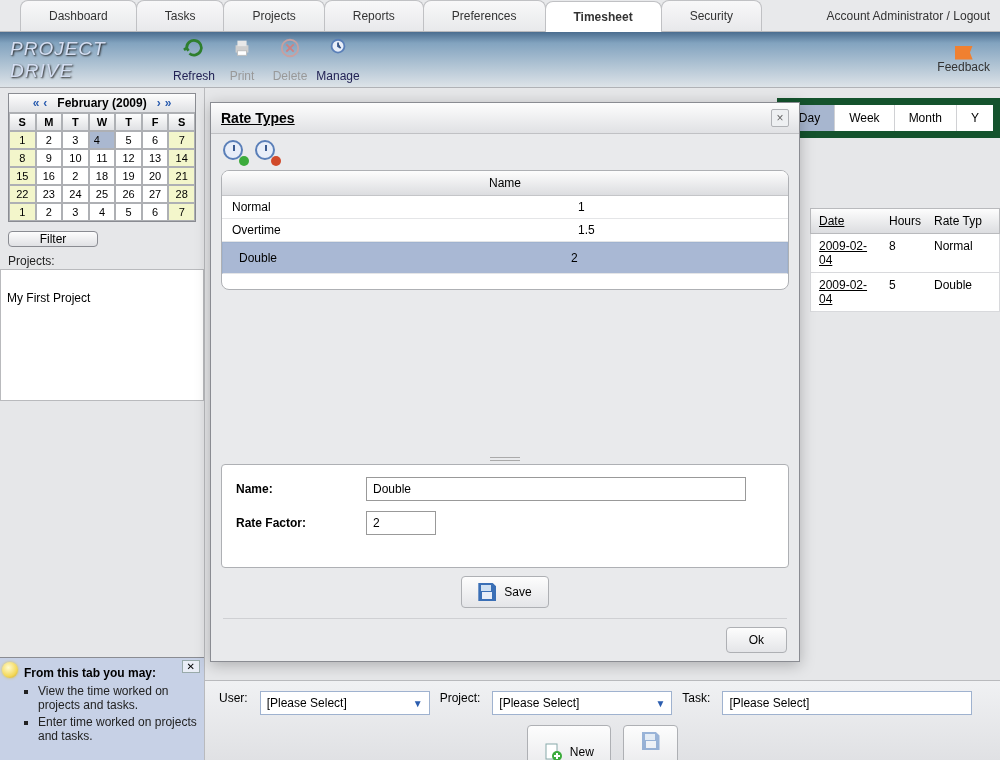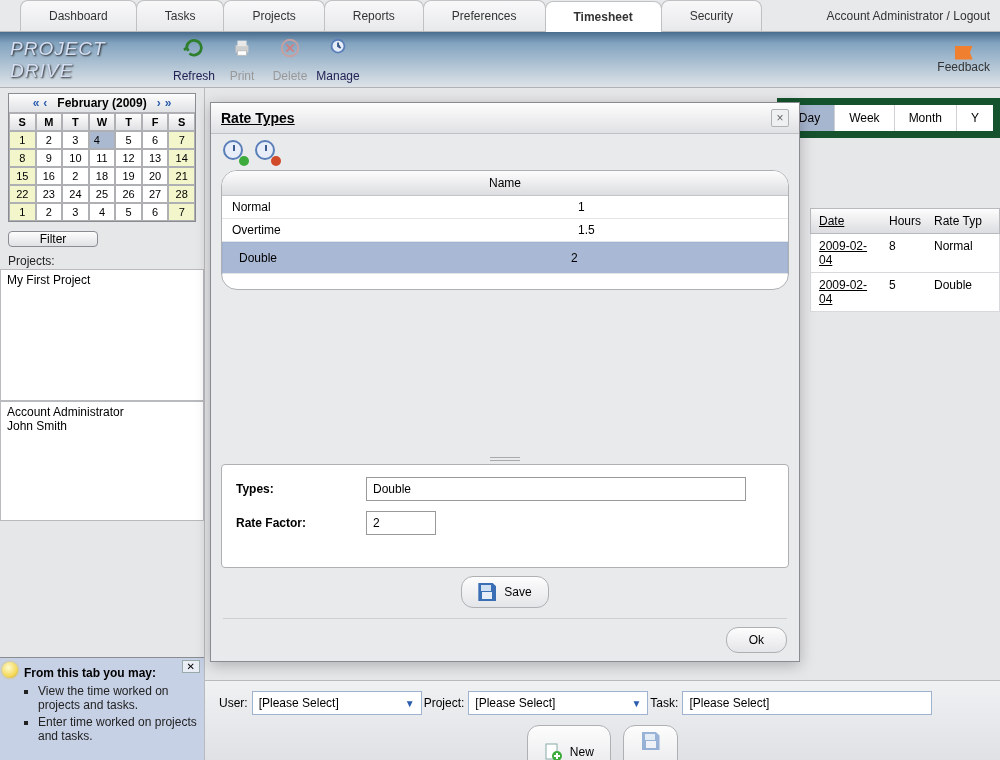--- a/index.html
+++ b/index.html
@@ -21,58 +21,58 @@
 .calnav{display:flex;align-items:center;justify-content:center;background:linear-gradient(#fdfdfd,#e0e1e4);border-bottom:1px solid #aeb0b4;padding:2px;}
 .calnav b{margin:0 8px;}
 .arrow{color:#2b5daf;font-weight:bold;cursor:pointer;padding:0 2px;}
 .calgrid{display:grid;grid-template-columns:repeat(7,1fr);}
 .calgrid div{border:1px solid #aeb0b4;padding:2px 4px;text-align:center;background:#fff;font-size:11px;}
 .calgrid .hd{background:linear-gradient(#fdfdfd,#e0e1e4);font-weight:bold;}
 .calgrid .we{background:#f3f6cb;}
 .calgrid .sel{background:#aab8d0;}
 .filterbtn{margin:4px 8px;width:90px;border:1px solid #8a8c92;border-radius:4px;background:linear-gradient(#fdfdfd,#e0e1e4);text-align:center;cursor:pointer;}
 .seclabel{padding:3px 8px 1px;color:#222;}
-.listbox{margin:0 0px;background:#fff;border:1px solid #b9babd;flex:0 0 auto;padding:3px 6px;min-height:24px;}
+.listbox{margin:0 0px;background:#fff;border:1px solid #b9babd;flex:0 0 auto;padding:21px 6px;min-height:24px;}
 .listbox.proj{height:132px;}
 .listbox.users{height:120px;}
 .tipbox{margin-top:auto;background:#c7d1e6;border-top:1px solid #8a8c92;padding:8px 6px 14px;position:relative;}
 .tipbox .closex{position:absolute;right:4px;top:2px;border:1px solid #9aa;padding:0 4px;font-size:10px;cursor:pointer;background:#e9edf6;}
 .tipbox .title{font-weight:bold;margin:0 0 4px 18px;}
 .tipbox ul{list-style:square;margin-left:32px;}
 .tipbox li{margin:3px 0;color:#222;}
 .bulb{width:16px;height:16px;background:radial-gradient(circle at 40% 35%,#fffbd0,#f4d95a 60%,#caa020);border-radius:50%;position:absolute;left:2px;top:4px;box-shadow:0 0 3px #d8c050;}
 .main{flex:1;position:relative;background:#e6e7e9;}
 .viewsel{position:absolute;right:0;top:10px;display:flex;border:7px solid #14532d;background:#fff;}
 .viewsel div{padding:6px 14px;border-left:1px solid #d0d1d4;cursor:pointer;}
 .viewsel .on{background:#a7b6cf;}
 .tsgrid{position:absolute;right:0;top:120px;width:190px;}
 .tshead{display:flex;background:linear-gradient(#fdfdfd,#dcdde0);border:1px solid #b9babd;}
 .tshead div,.tsrow div{padding:5px 8px;}
 .col-date{width:70px;text-decoration:underline;}.col-hours{width:45px;}.col-rate{flex:1;}
 .tsrow{display:flex;border:1px solid #d8d9dc;border-top:none;background:#fff;}
 .bottombar{position:absolute;left:0;right:0;bottom:0;height:80px;background:linear-gradient(#f0f1f3,#e0e1e4);border-top:1px solid #b9babd;padding:10px 14px;}
-.brow{display:flex;align-items:center;gap:2px;}
+.brow{display:flex;gap:10px;}
 .brow label{margin-right:2px;}
 .sel{border:1px solid #9fb2cf;background:#fff;padding:4px 6px;display:flex;align-items:center;justify-content:space-between;}
 .sel .dd{color:#2b5daf;font-size:10px;}
 .botbtns{display:flex;justify-content:center;gap:12px;margin-top:10px;}
-.btn{display:flex;align-items:center;gap:8px;border:1px solid #aeb0b4;border-radius:12px;background:linear-gradient(#fdfdfd,#e4e5e8);padding:6px 16px;cursor:pointer;}
+.btn{display:flex;align-items:center;gap:8px;border:1px solid #aeb0b4;border-radius:4px;background:linear-gradient(#fdfdfd,#e4e5e8);padding:6px 16px;cursor:pointer;}
 .btn.dis{color:#9a9a9a;flex-direction:column;}
 .modal{position:absolute;left:210px;top:102px;width:590px;height:560px;background:#e9eaec;border:1px solid #8a8c92;box-shadow:0 3px 14px rgba(0,0,0,.25);display:flex;flex-direction:column;}
 .mhead{display:flex;align-items:center;justify-content:space-between;background:linear-gradient(#fdfdfd,#e0e1e4);border-bottom:1px solid #c0c1c4;padding:6px 10px;}
 .mhead b{font-size:14px;text-decoration:underline;}
 .mclose{border:1px solid #b0b2b6;background:#eef0f2;width:18px;height:18px;text-align:center;line-height:16px;color:#666;cursor:pointer;border-radius:2px;}
 .mtools{padding:6px 12px;display:flex;gap:8px;}
 .iconbtn{width:24px;height:24px;position:relative;cursor:pointer;}
 .clockring{width:20px;height:20px;border:2px solid #5a7fb8;border-radius:50%;background:#e8eef9;position:relative;}
 .clockring:before{content:"";position:absolute;left:8px;top:3px;width:2px;height:6px;background:#3a5a90;}
 .badge{position:absolute;right:-2px;bottom:-2px;width:10px;height:10px;border-radius:50%;}
 .badge.add{background:#3cab3c;}
 .badge.del{background:#d14a2a;}
-.gridwrap{margin:0 10px;border:1px solid #aeb0b4;border-radius:16px;background:#fff;height:120px;overflow:hidden;}
+.gridwrap{margin:0 10px;border:1px solid #aeb0b4;border-radius:8px;background:#fff;height:120px;overflow:hidden;}
 .ghead{display:flex;background:linear-gradient(#fdfdfd,#dcdde0);border-bottom:1px solid #c4c5c8;}
 .ghead div{padding:5px 10px;text-align:center;}
 .gname{flex:1;}.gfact{width:220px;}
 .grow{display:flex;border-bottom:1px solid #e4e5e7;}
 .grow div{padding:4px 10px;}
 .grow.sel{background:#a9b8d4;}
 .resizer{height:10px;display:flex;align-items:center;justify-content:center;}
 .resizer span{width:30px;height:4px;border-top:1px solid #aaa;border-bottom:1px solid #aaa;}
 .form{background:#fff;border:1px solid #aeb0b4;border-radius:4px;margin:0 10px;padding:12px 14px 22px;}
 .frow{display:flex;align-items:center;margin-bottom:10px;}
@@ -184,24 +184,20 @@
           <div class="">5</div>
           <div class="">6</div>
           <div class="we">7</div>
         </div>
     </div>
     <div class="filterbtn">Filter</div>
     <div class="seclabel">Projects:</div>
     <div class="listbox proj" id="projlist">
         <div>My First Project</div>
       </div>
-    <div class="listbox users" id="userlist">
-        <div>Account Administrator</div>
-        <div>John Smith</div>
-      </div>
     <div class="tipbox">
       <div class="bulb"></div>
       <div class="closex">✕</div>
       <div class="title">From this tab you may:</div>
       <ul id="tiplist">
           <li>View the time worked on projects and tasks.</li>
           <li>Enter time worked on projects and tasks.</li>
         </ul>
     </div>
   </div>
@@ -305,21 +301,21 @@
           <div class="gfact" style="text-align:left">2</div>
         </div>
       </div>
   </div>
   <div style="flex:1"></div>
   <div class="resizer">
       <span></span>
     </div>
   <div class="form">
     <div class="frow">
-      <label>Types:</label>
+      <label>Name:</label>
       <input class="name" value="Double" style="">
     </div>
     <div class="frow">
       <label>Rate Factor:</label>
       <input class="fact" value="2" style="">
     </div>
   </div>
   <div class="mfoot">
     <div class="savebar">
       <div class="btn">

